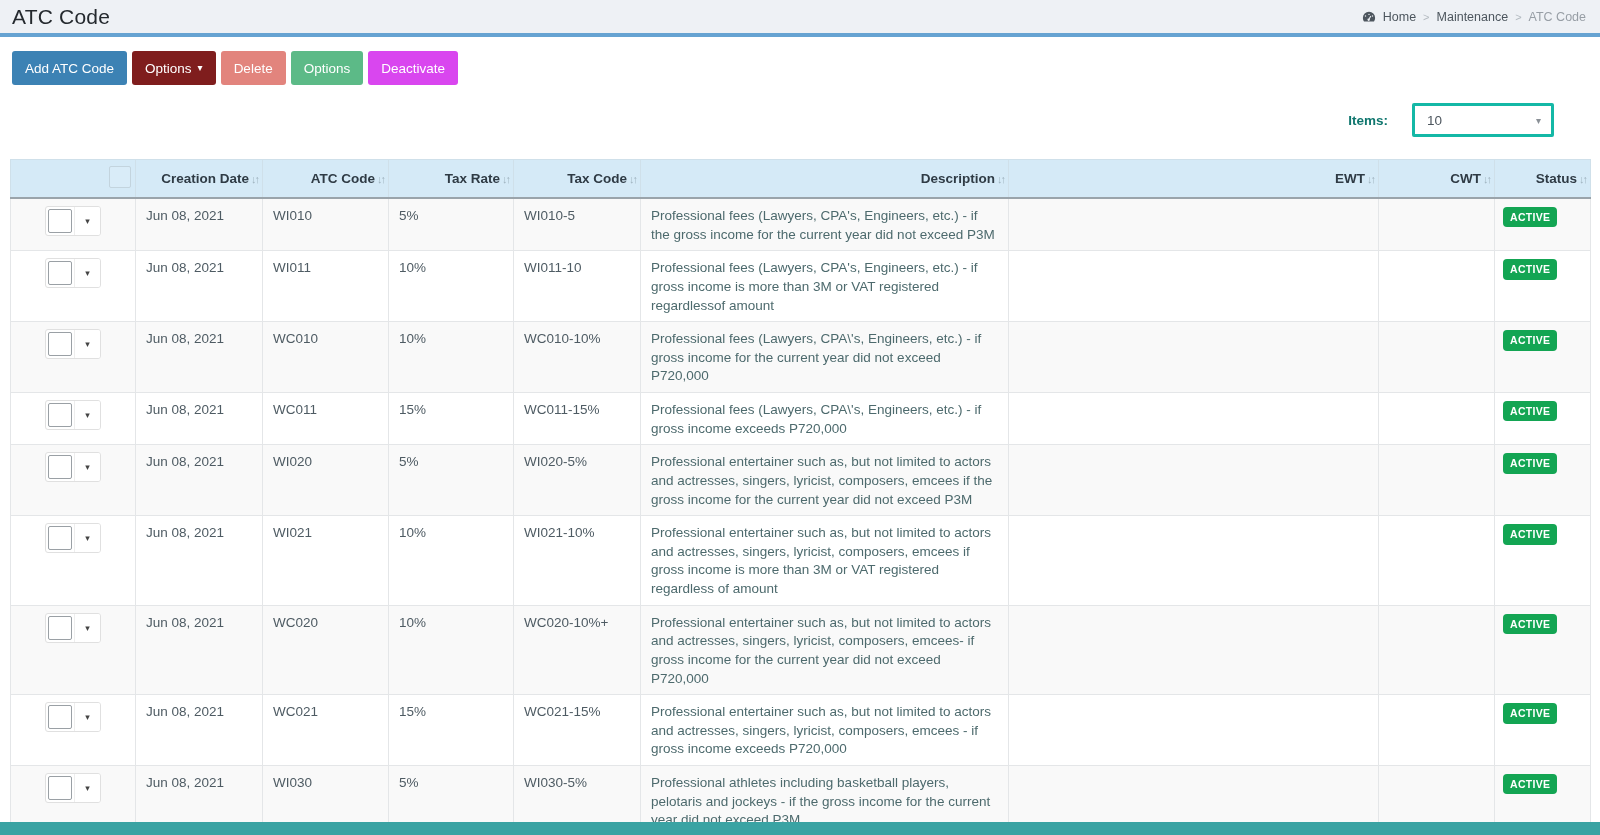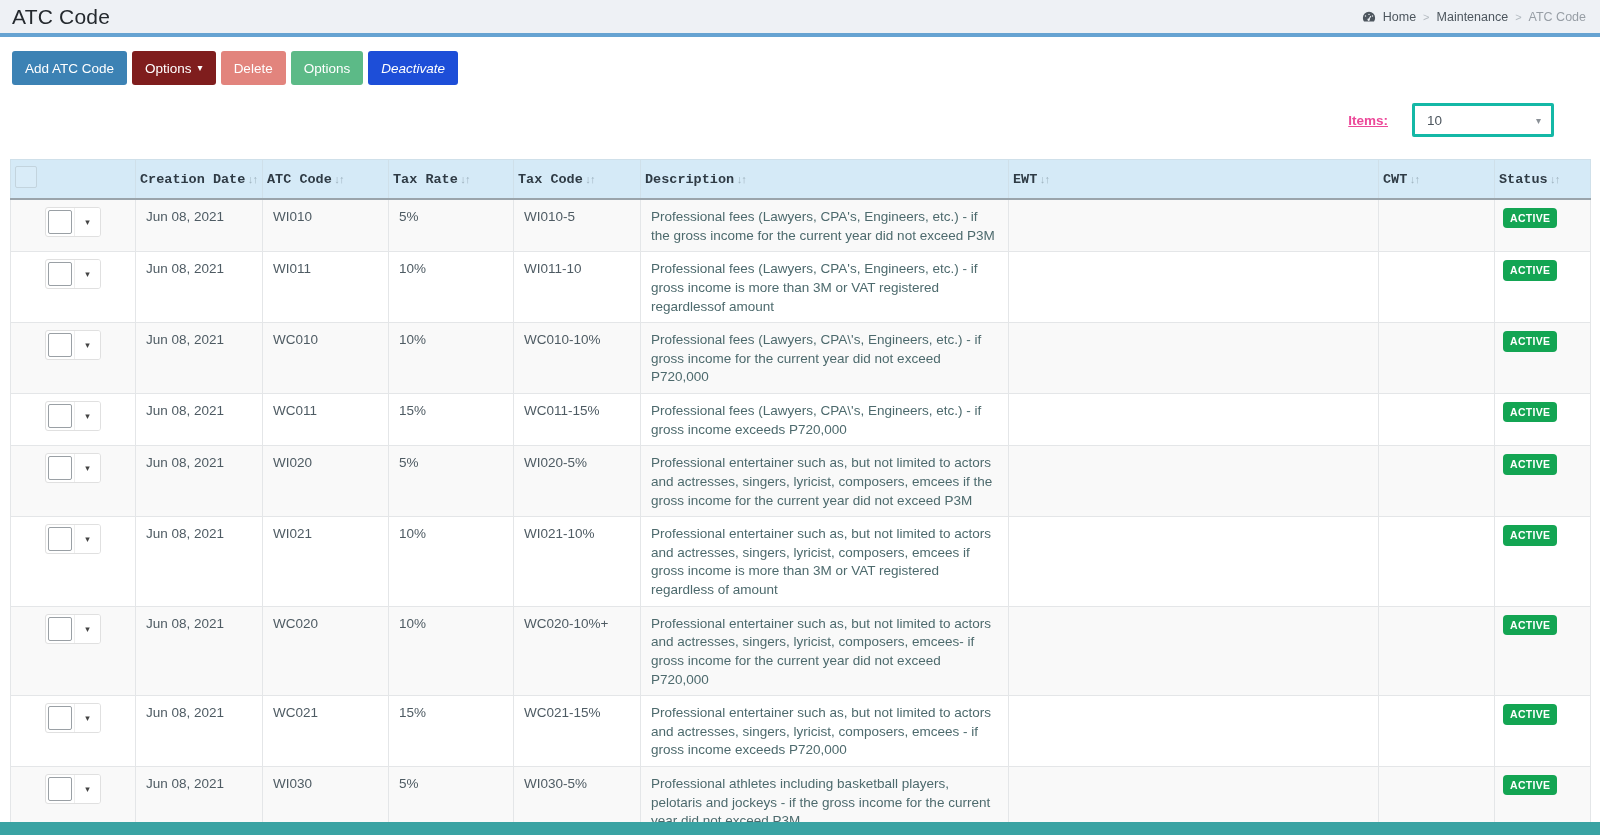--- a/index.html
+++ b/index.html
@@ -21,48 +21,48 @@
   .toolbar { display:flex; align-items:flex-start; justify-content:space-between;
     padding:14px 12px 0 12px; }
   .btn-row { display:flex; gap:5px; }
   .btn { border:none; color:#fff; font-size:13.5px; height:34px; padding:0 13px;
     border-radius:3px; cursor:pointer; font-family:inherit; display:inline-flex;
     align-items:center; gap:6px; }
   .btn-add { background:#3c82b4; }
   .btn-options { background:#7f1d1d; }
   .btn-delete { background:#e2847d; }
   .btn-activate { background:#5cba87; }
-  .btn-deactivate { background:#1d4ed8;font-style:italic; }
+  .btn-deactivate { background:#d946ef; }
   .caret-down { font-size:10px; line-height:1; }
 
   .search-group { display:flex; width:497px; }
   .search-input { flex:1; height:35px; border:1px solid #ccc; border-right:none;
     border-radius:3px 0 0 3px; padding:0 12px; font-size:13.5px; color:#555;
     font-family:inherit; outline:none; }
   .search-input::placeholder { color:#a6adb3; }
   .search-btn { width:42px; height:35px; border:1px solid #ccc; background:#fdfdfd;
     border-radius:0 3px 3px 0; cursor:pointer; display:flex; align-items:center;
     justify-content:center; }
 
   .items-row { display:flex; justify-content:flex-end; align-items:center;
     gap:24px; padding:18px 46px 0 0; }
-  .items-label { font-size:13.5px; font-weight:bold; color:#ec4899;text-decoration:underline; }
+  .items-label { font-size:13.5px; font-weight:bold; color:#0f766e; }
   .items-select { width:142px; height:34px; border:3px solid #14b8a6; border-radius:2px;
     background:#fff; display:flex; align-items:center; justify-content:space-between;
     padding:0 10px 0 12px; font-size:13.5px; color:#4d565e; cursor:pointer; }
   .items-caret { color:#8a9096; font-size:10px; }
 
   
   .table-wrap { margin:22px 10px 0 10px; }
   table { border-collapse:collapse; table-layout:fixed; width:1580px; font-size:13.5px; }
   col.c-sel{width:125px} col.c-date{width:127px} col.c-atc{width:126px}
   col.c-rate{width:125px} col.c-code{width:127px} col.c-desc{width:368px}
   col.c-ewt{width:370px} col.c-cwt{width:116px} col.c-status{width:96px}
-  thead th { background:#d5eaf7; color:#2f3b45; font-weight:bold; text-align:left;
-    padding:6px 4px; border:1px solid #cfe0ea; border-bottom:2px solid #9aa4ab; height:29px;font-family:Liberation Mono, monospace; }
+  thead th { background:#d5eaf7; color:#2f3b45; font-weight:bold; text-align:right;
+    padding:6px 4px; border:1px solid #cfe0ea; border-bottom:2px solid #9aa4ab; height:29px; }
   .sort-icon { color:#9fb3bf; font-size:11px; font-weight:normal; letter-spacing:-2px;
     margin-left:2px; }
   tbody td { border:1px solid #e4e6e8; border-top:none; padding:8px 10px 6px 10px;
     color:#4e5b63; vertical-align:top; line-height:1.38; }
   tbody tr:nth-child(odd) { background:#f9f9f9; }
   tbody tr:nth-child(even) { background:#fff; }
   td.desc-cell { color:#4d6a6d; }
   td.sel-cell { text-align:center; padding-top:7px; }
   .row-select { display:inline-flex; align-items:stretch; background:#fff;
     border:1px solid #e0e0e0; border-radius:3px; overflow:hidden; }

